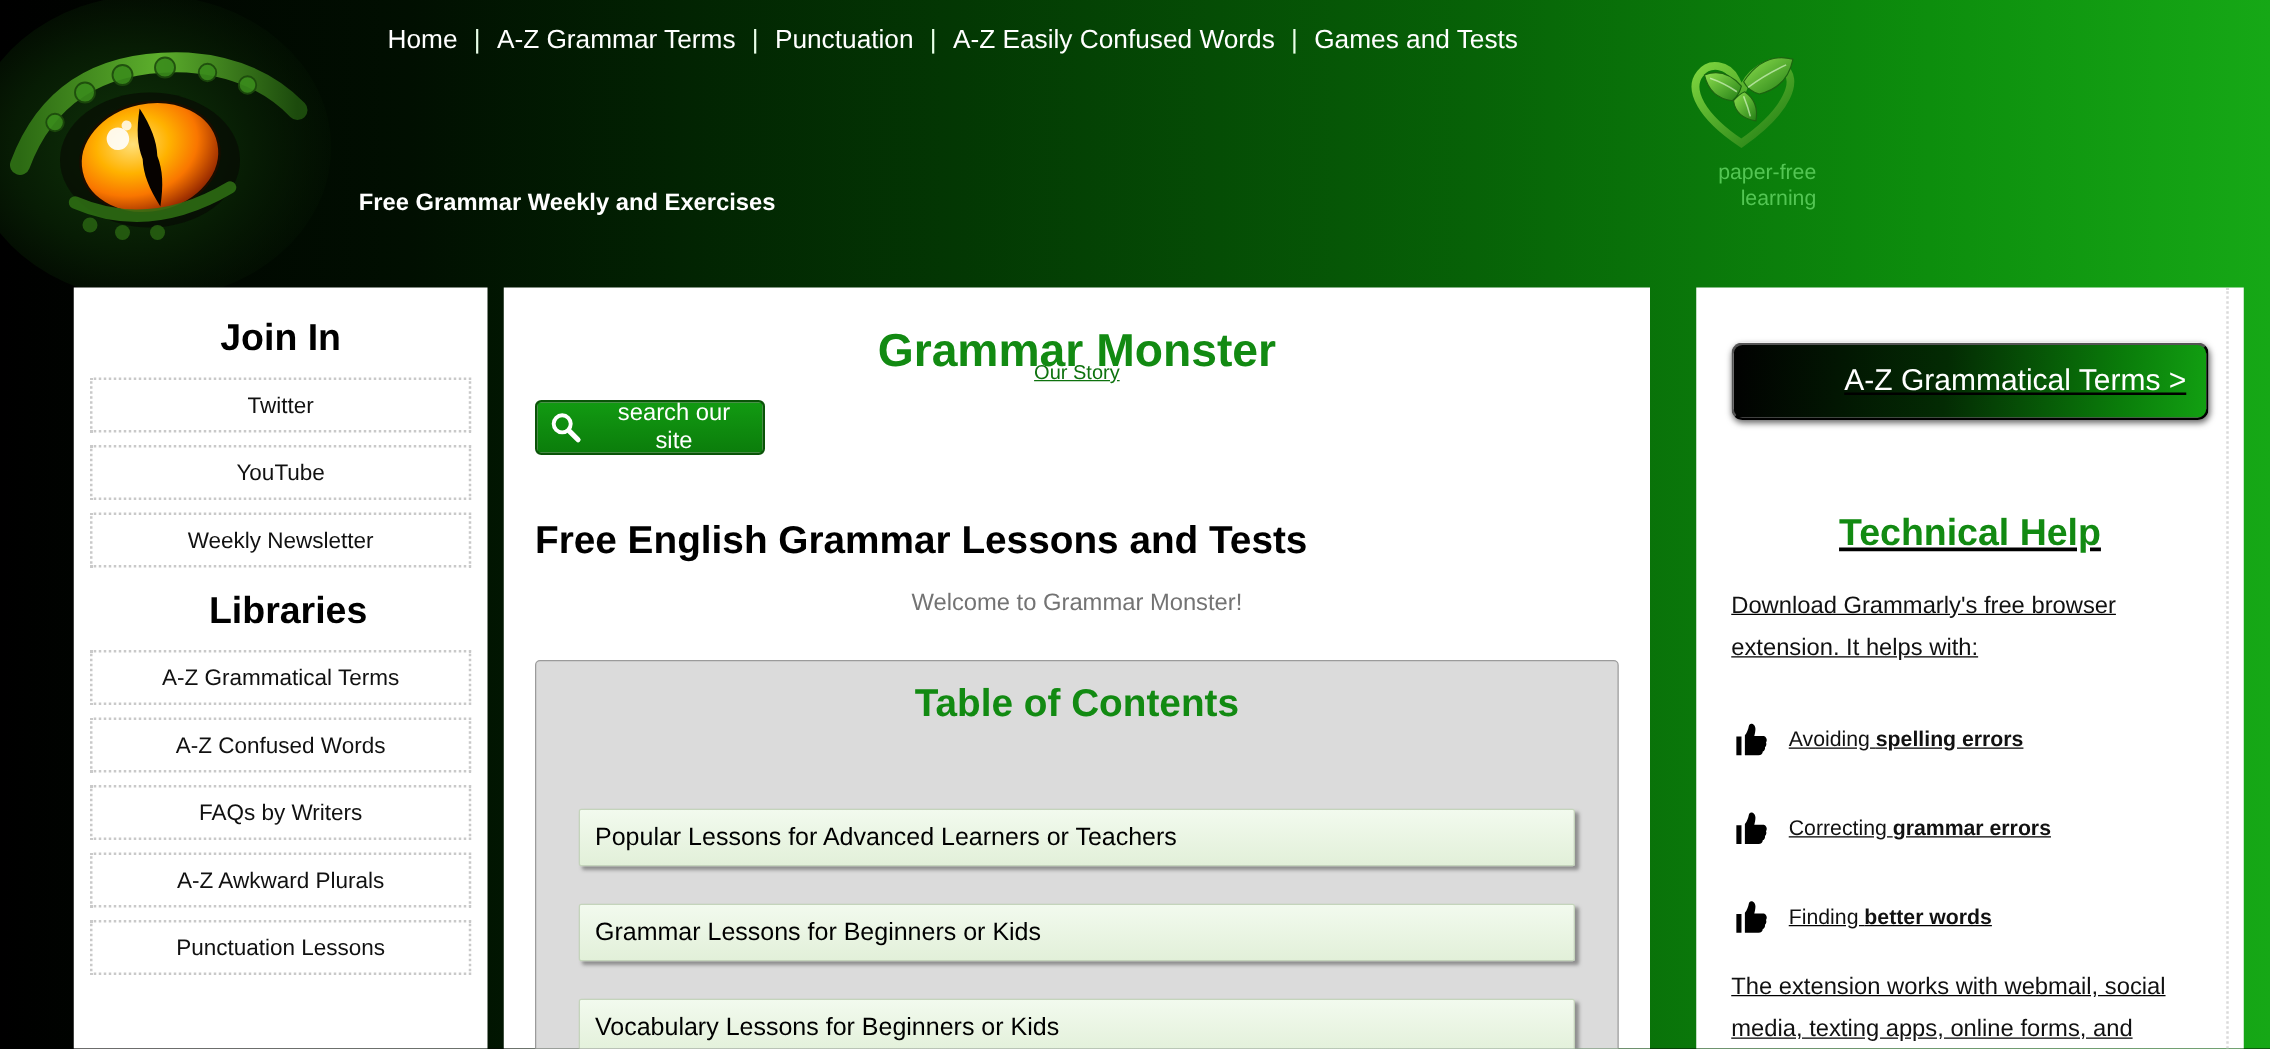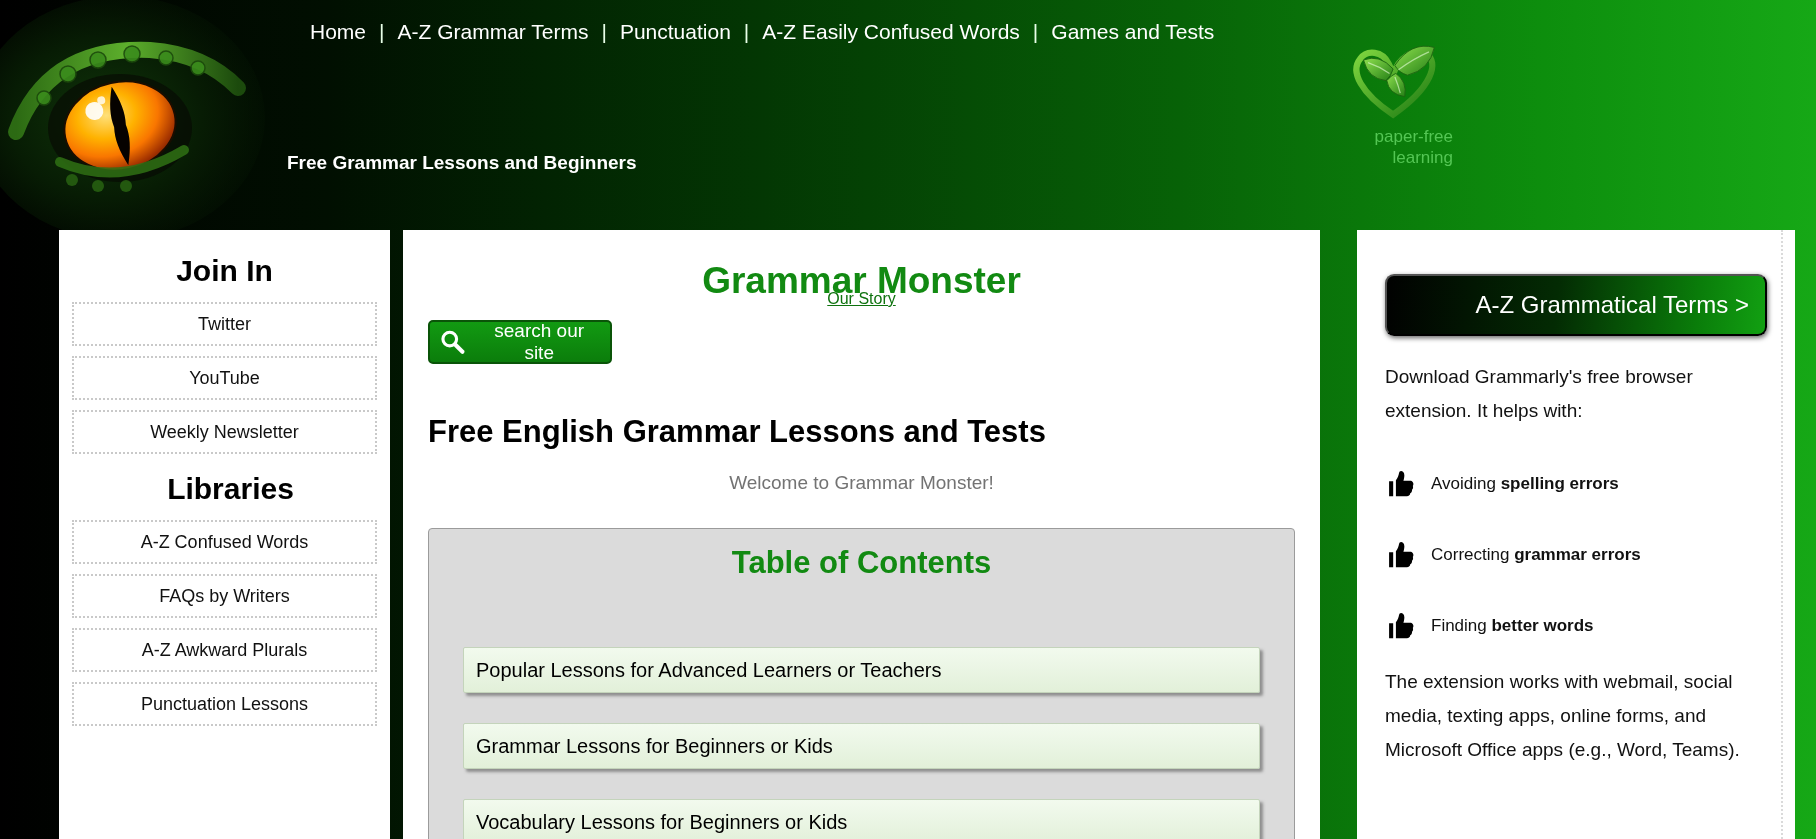--- a/index.html
+++ b/index.html
@@ -17,21 +17,21 @@
   .nav-sep { color:#e8ffe8; margin:0 13px; }
   .site-title { position:absolute; left:283px; top:64px; color:#fff; font-weight:bold; font-size:62px; letter-spacing:-1px; white-space:nowrap; }
   .site-title .suffix { font-size:23px; font-weight:normal; letter-spacing:0; margin-left:12px; }
   .tagline { position:absolute; left:287px; top:152px; color:#fff; font-weight:bold; font-size:19px; }
   .logo { position:absolute; left:1323px; top:34px; width:130px; text-align:right; }
   .logo-caption { color:#54c654; font-size:17px; line-height:21px; margin-top:2px; }
 
   
   .left-panel  { position:absolute; left:59px;  top:230px; width:331px; height:609px; background:#fff; overflow:hidden; }
   .main-panel  { position:absolute; left:403px; top:230px; width:917px; height:609px; background:#fff; overflow:hidden; padding:0 25px; }
-  .right-panel { position:absolute; left:1357px;top:230px; width:438px; height:609px; background:#fff; overflow:hidden; padding:0 28px; }
+  .right-panel { position:absolute; left:1357px;top:230px; width:438px; height:609px; background:#fff; overflow:hidden; padding:0 28px;text-decoration:underline; }
   .edge-dots { position:absolute; right:12px; top:0; bottom:0; border-right:2px dotted #dadada; }
 
   
   .side-heading { text-align:center; color:#000000; font-size:30px; font-weight:bold; margin-top:24px; margin-bottom:14px; }
   .side-heading.second { margin-top:18px;padding-left:12px; }
   .side-btn {
     width:305px; height:44px; margin:10px auto 5px; border:2px dotted #c9c9c9; background:#fff;
     display:flex; align-items:center; justify-content:center;
     font-size:18px; color:#111; cursor:pointer;
   }
@@ -118,21 +118,21 @@
     <path d="M60 162 Q120 188 184 150" stroke="#2f7114" stroke-width="10" fill="none" stroke-linecap="round" opacity="0.85"></path>
     <g fill="#2f7114" opacity="0.7">
       <circle cx="72" cy="180" r="6"></circle>
         <circle cx="98" cy="186" r="6"></circle>
         <circle cx="126" cy="186" r="6"></circle>
     </g>
   </svg>
 
   <nav class="top-nav" id="top-nav"><a>Home</a><span class="nav-sep">|</span><a>A-Z Grammar Terms</a><span class="nav-sep">|</span><a>Punctuation</a><span class="nav-sep">|</span><a>A-Z Easily Confused Words</a><span class="nav-sep">|</span><a>Games and Tests</a></nav>
 
-  <div class="tagline">Free Grammar Lessons and Beginners</div>
+  <div class="tagline">Free Grammar Weekly and Exercises</div>
 
   <div class="logo">
     <svg width="118" height="86" viewBox="0 0 130 96" aria-hidden="true">
       <defs>
         <linearGradient id="heartG" x1="0" y1="0" x2="1" y2="1">
           <stop offset="0%" stop-color="#7fd63f"></stop>
             <stop offset="100%" stop-color="#1d7a12"></stop>
         </linearGradient>
         <linearGradient id="leafG" x1="0" y1="0" x2="1" y2="1">
           <stop offset="0%" stop-color="#8fe04f"></stop>
@@ -149,20 +149,21 @@
     <div class="logo-caption" style="margin-top:0">learning</div>
   </div>
 
   <aside class="left-panel">
     <div id="left-sections">
         <div class="side-heading">Join In</div>
         <div class="side-btn">Twitter</div>
         <div class="side-btn">YouTube</div>
         <div class="side-btn">Weekly Newsletter</div>
         <div class="side-heading second">Libraries</div>
+        <div class="side-btn">A-Z Grammatical Terms</div>
         <div class="side-btn">A-Z Confused Words</div>
         <div class="side-btn">FAQs by Writers</div>
         <div class="side-btn">A-Z Awkward Plurals</div>
         <div class="side-btn">Punctuation Lessons</div>
       </div>
   </aside>
 
   <main class="main-panel">
     <div class="gm-h1-wrap">
       <a class="our-story">Our Story</a>
@@ -186,20 +187,21 @@
           <div class="toc-btn first">Popular Lessons for Advanced Learners or Teachers</div>
           <div class="toc-btn">Grammar Lessons for Beginners or Kids</div>
           <div class="toc-btn">Vocabulary Lessons for Beginners or Kids</div>
         </div>
     </section>
   </main>
 
   <aside class="right-panel">
     <div class="edge-dots"></div>
     <button class="cta-btn">A-Z Grammatical Terms &gt;</button>
+    <div class="tech-heading">Technical Help</div>
     <p class="tech-intro">Download Grammarly's free browser extension. It helps with:</p>
     <div id="benefits">
         <div class="benefit">
           <svg width="30" height="30" viewBox="0 0 22 22">
             <path d="M6 9 L6 20 L3 20 L3 9 Z M8 20 L16 20 C17.5 20 18.5 19 18.5 17.8 C19.5 17.3 20 16.3 19.8 15.2 C20.6 14.4 20.8 13.3 20.4 12.4 C21 11.5 21 10.3 20.3 9.5 C19.9 9 19.2 8.7 18.5 8.7 L13.5 8.7 C13.8 7.6 14.2 5.8 14.2 4.5 C14.2 2.5 12.8 1.5 11.8 1.5 C10.9 1.5 10.5 2 10.3 3 C10 4.6 9.3 6.9 8 8.2 Z" fill="#000"></path>
           </svg>
           <span>Avoiding <b>spelling errors</b></span>
         </div>
         <div class="benefit">
           <svg width="30" height="30" viewBox="0 0 22 22">

